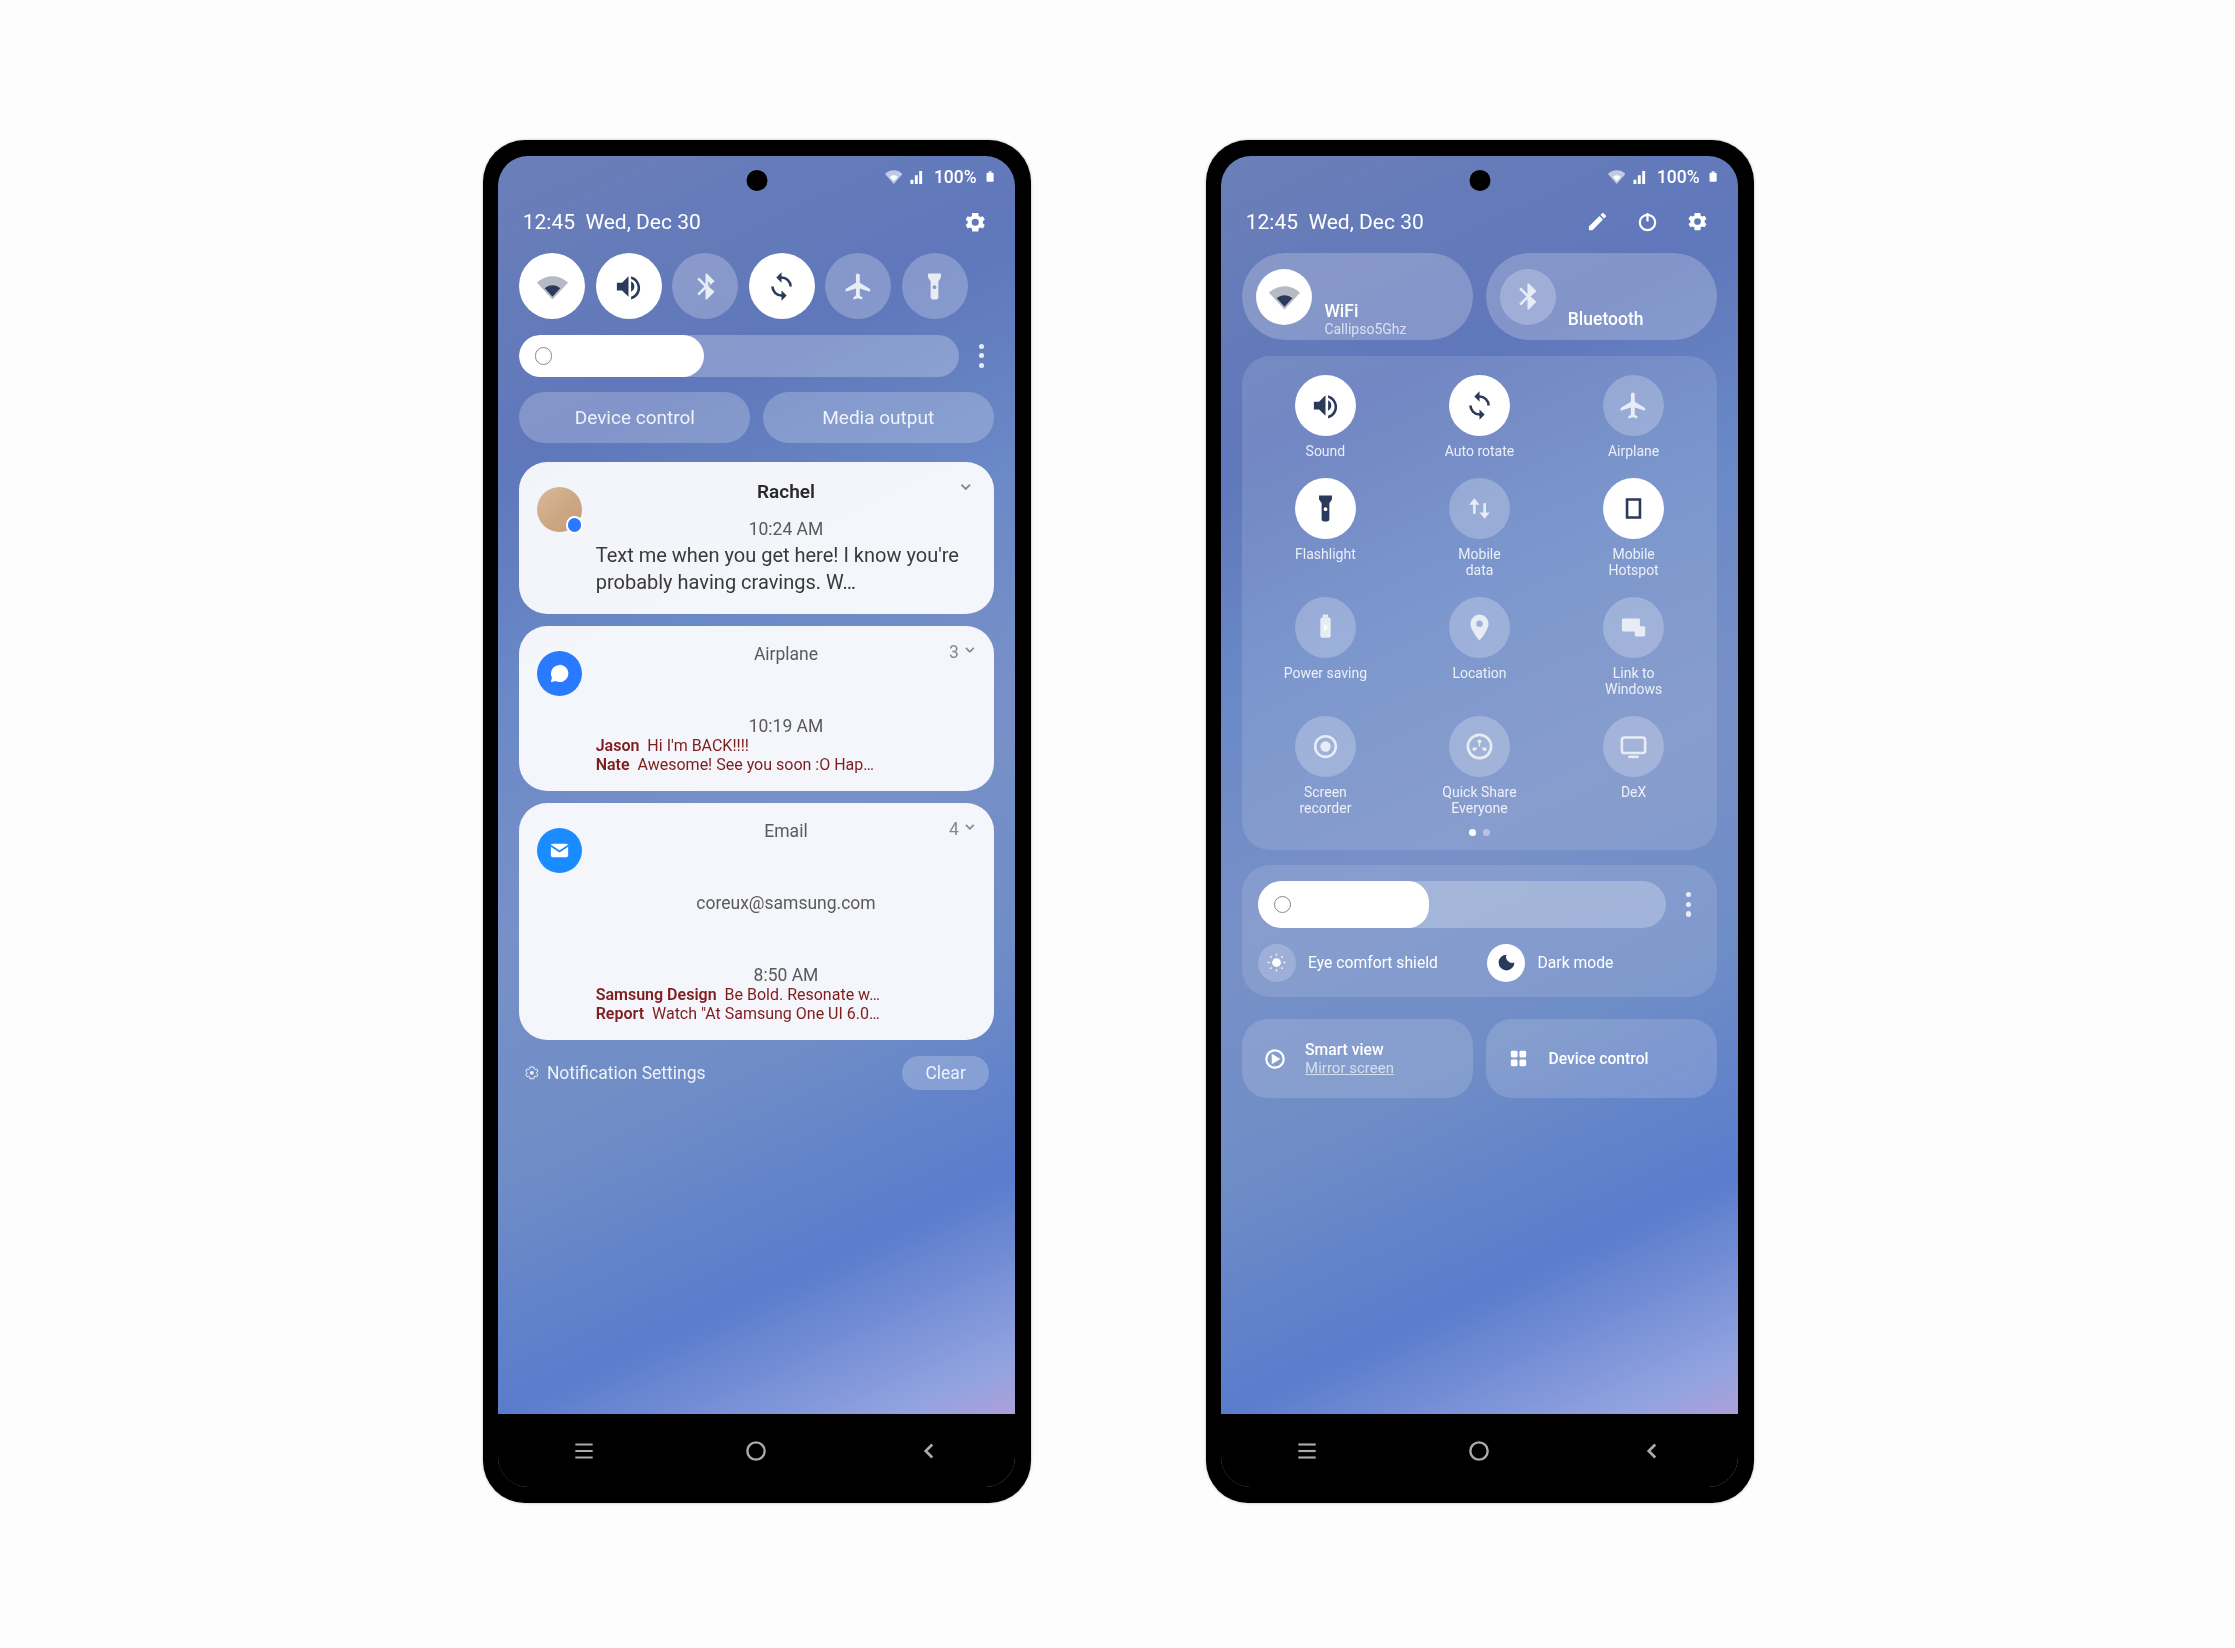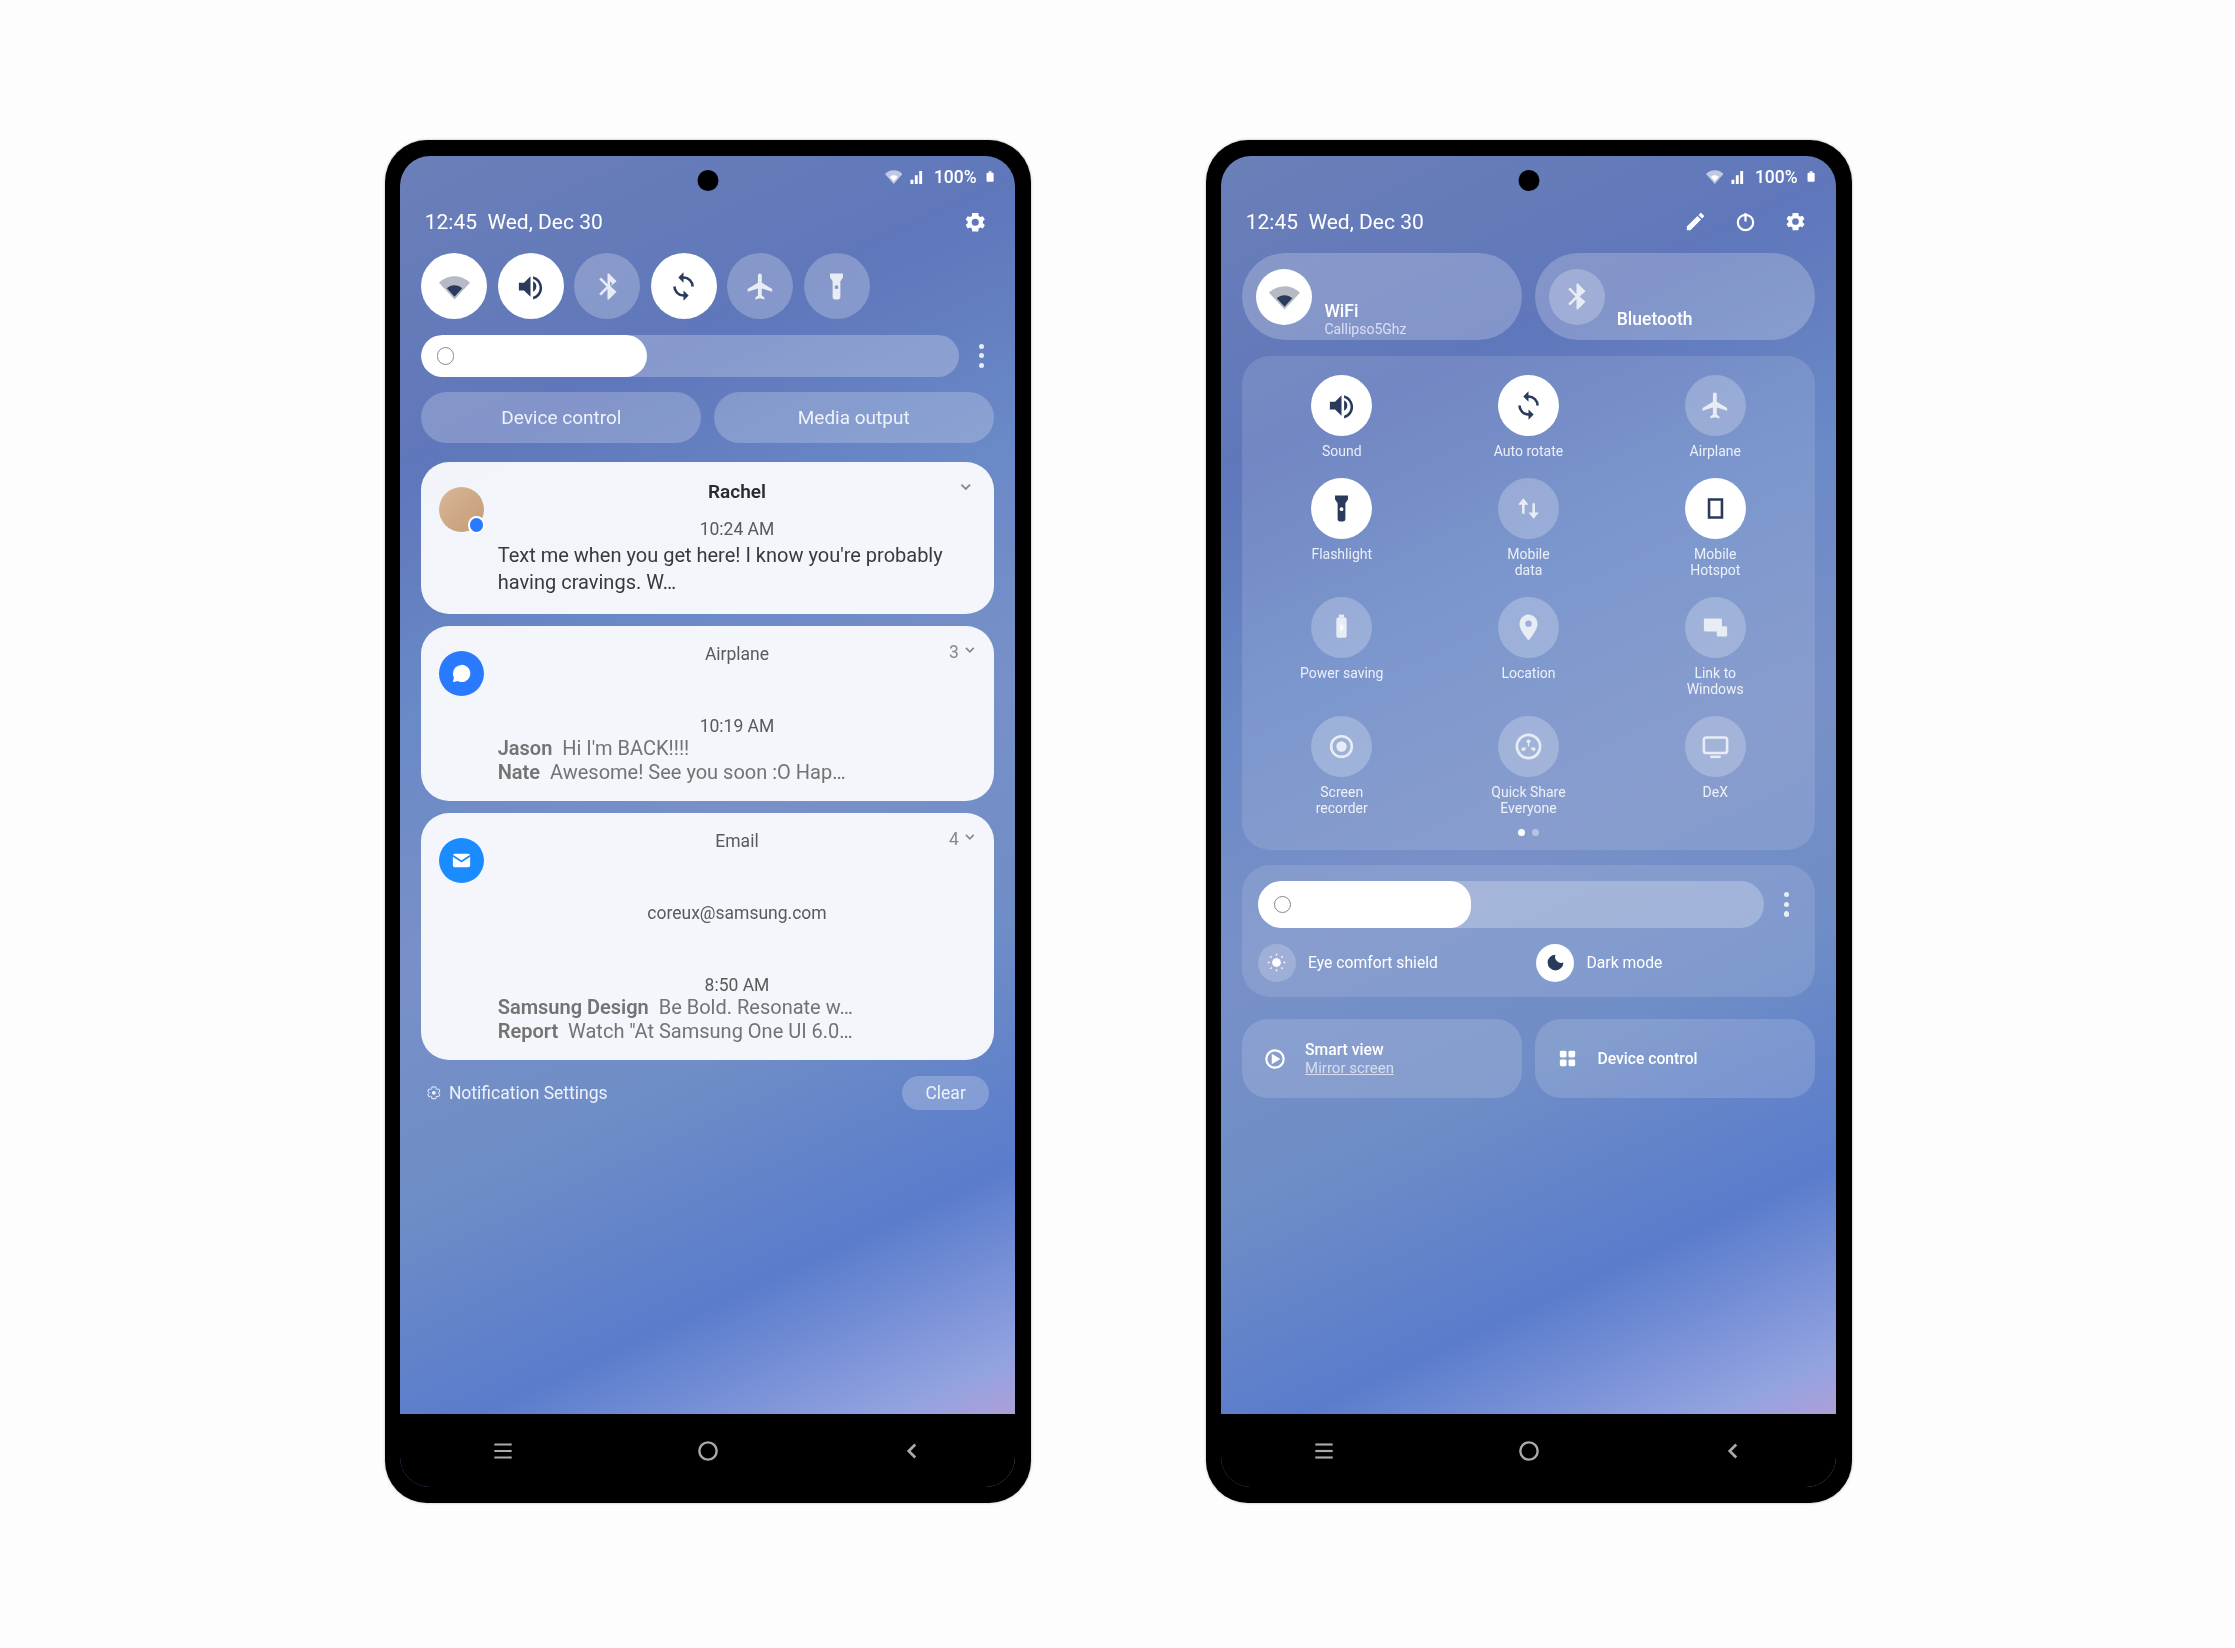--- a/index.html
+++ b/index.html
@@ -8,21 +8,21 @@
   height: 1648px;
   background: #fdfdfd;
   font-family: -apple-system, 'Segoe UI', Roboto, sans-serif;
   display: flex;
   justify-content: center;
   align-items: flex-start;
   gap: 175px;
   padding-top: 140px;
 }
 .phone {
-  width: 646px;
+  width: 548px;
   height: 1363px;
   background: #000;
   border-radius: 42px;
   padding: 15.7px 15.7px;
   position: relative;
   box-shadow: 0 0 2.6px rgba(0,0,0,.3);
 }
 .screen {
   width: 100%;
   height: 100%;
@@ -174,21 +174,21 @@
   font-size: 17.5px;
   display: flex; align-items: center; gap: 16px; flex-direction: column;
 }
 .notif-name { color: #2a2a2a; font-weight: 600; font-size: 19px; }
 .notif-body {
   color: #3a3a3a;
   font-size: 20px;
   line-height: 1.35;
   margin-top: 3.5px;
 }
-.notif-body2 { color: #737373; font-size: 20px; }
+.notif-body2 { color: #7f1d1d; font-size: 16px; }
 .notif-strong { font-weight: 600; }
 .chevron-down {
   position: absolute;
   top: 15.7px; right: 19px;
   color: #888;
 }
 .notif-count {
   position: absolute;
   top: 15.7px; right: 35px;
   color: #888;

